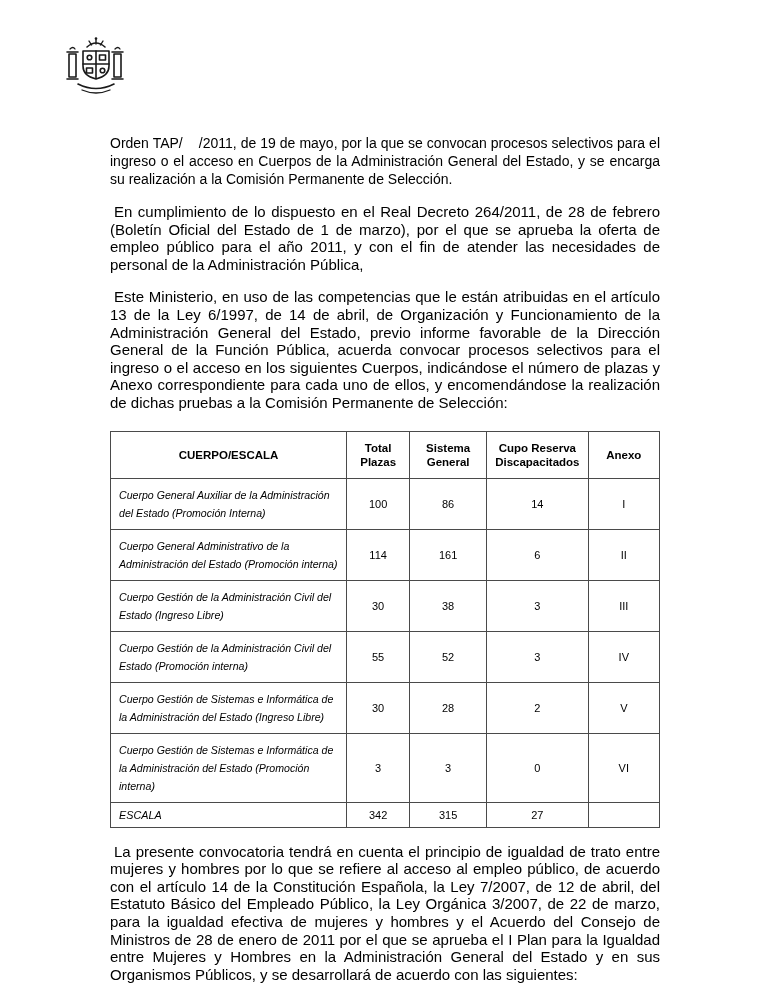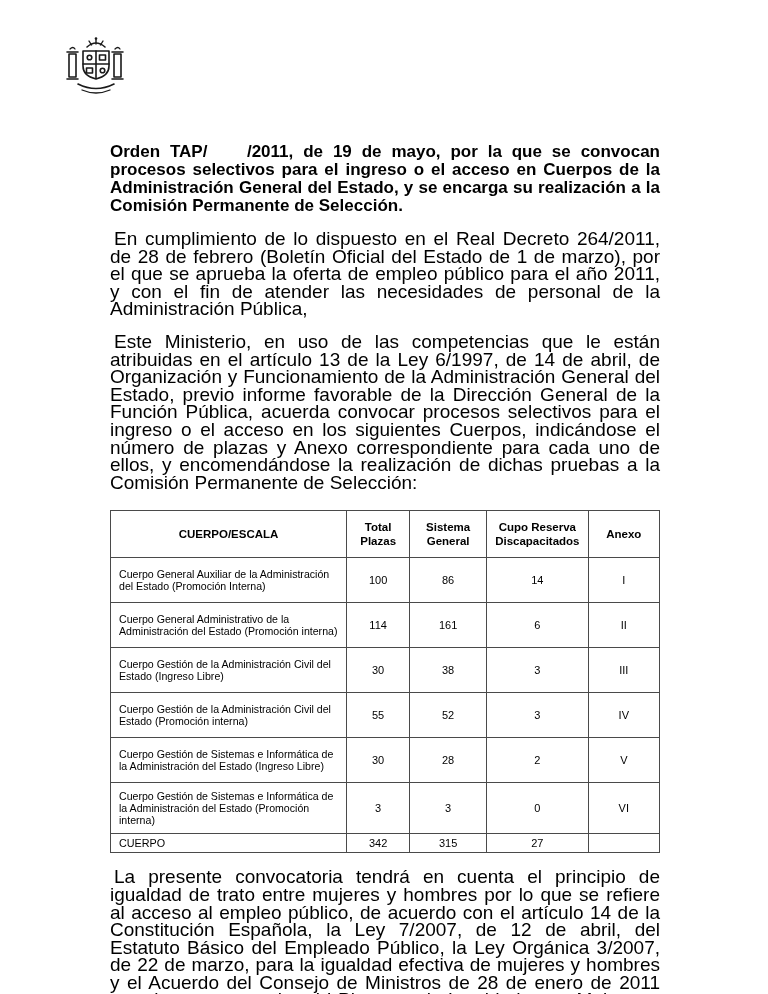--- a/index.html
+++ b/index.html
@@ -23,29 +23,29 @@
     padding-top: 12px;
     font-size: 11px;
     line-height: 14.5px;
     letter-spacing: 0.4px;
     color: #1a1a1a;
   }
   .content {
     padding: 0 108px 0 110px;
   }
   .doc-title {
-    margin-top: 37px;
-    font-size: 17px;
-    font-weight: bold;
+    margin-top: 28px;
+    font-size: 14px;
+    font-weight: normal;
     line-height: 18px;
     text-align: justify;
   }
   .para {
     margin-top: 15px;
-    font-size: 19px;
+    font-size: 15px;
     line-height: 17.6px;
     text-align: justify;
     text-indent: 4px;
   }
   table.plazas {
     width: 100%;
     border-collapse: collapse;
     margin-top: 19px;
   }
   table.plazas th, table.plazas td {
@@ -55,23 +55,24 @@
     font-size: 11.5px;
     font-weight: bold;
     text-align: center;
     vertical-align: middle;
     padding: 9px 4px;
     line-height: 14px;
     background: #fff;
   }
   td.cuerpo {
     font-size: 10.6px;
-    line-height: 12px;
+    line-height: 18px;
     padding: 7px 8px;
     vertical-align: middle;
+    font-style: italic;
   }
   td.num {
     font-size: 11px;
     text-align: center;
     vertical-align: middle;
     padding: 16px 6px;
   }
   tr.total-row td { padding-top: 3px; padding-bottom: 3px; }
   tr.total-row td.cuerpo { font-size: 10.8px; }
   .page-number {
@@ -179,21 +180,21 @@
         <td class="num">V</td>
       </tr>
       <tr>
         <td class="cuerpo">Cuerpo Gestión de Sistemas e Informática de la Administración del Estado (Promoción interna)</td>
         <td class="num">3</td>
         <td class="num">3</td>
         <td class="num">0</td>
         <td class="num">VI</td>
       </tr>
       <tr class="total-row">
-        <td class="cuerpo">CUERPO</td>
+        <td class="cuerpo">ESCALA</td>
         <td class="num">342</td>
         <td class="num">315</td>
         <td class="num">27</td>
         <td class="num"></td>
       </tr>
     </tbody>
   </table>
 
   <div class="para">La presente convocatoria tendrá en cuenta el principio de igualdad de trato entre mujeres y hombres por lo que se refiere al acceso al empleo público, de acuerdo con el artículo 14 de la Constitución Española, la Ley 7/2007, de 12 de abril, del Estatuto Básico del Empleado Público, la Ley Orgánica 3/2007, de 22 de marzo, para la igualdad efectiva de mujeres y hombres y el Acuerdo del Consejo de Ministros de 28 de enero de 2011 por el que se aprueba el I Plan para la Igualdad entre Mujeres y Hombres en la Administración General del Estado y en sus Organismos Públicos, y se desarrollará de acuerdo con las siguientes:</div>
 

